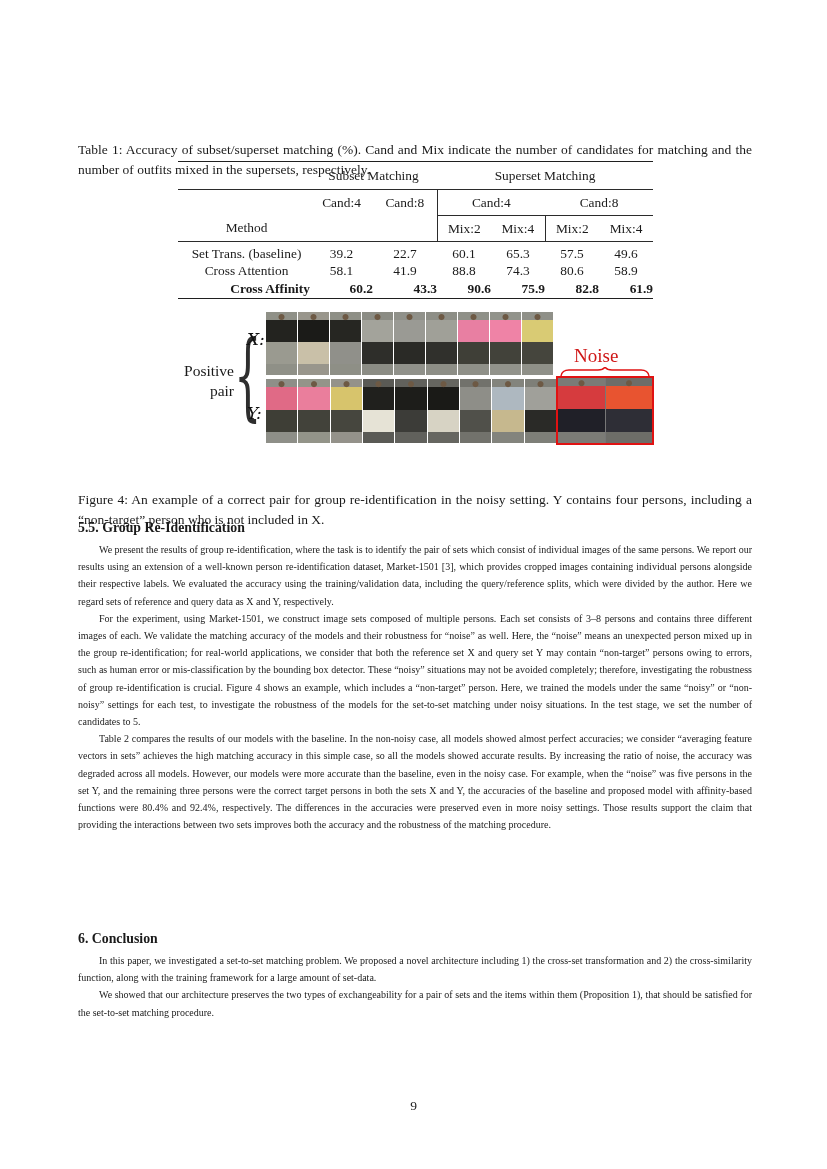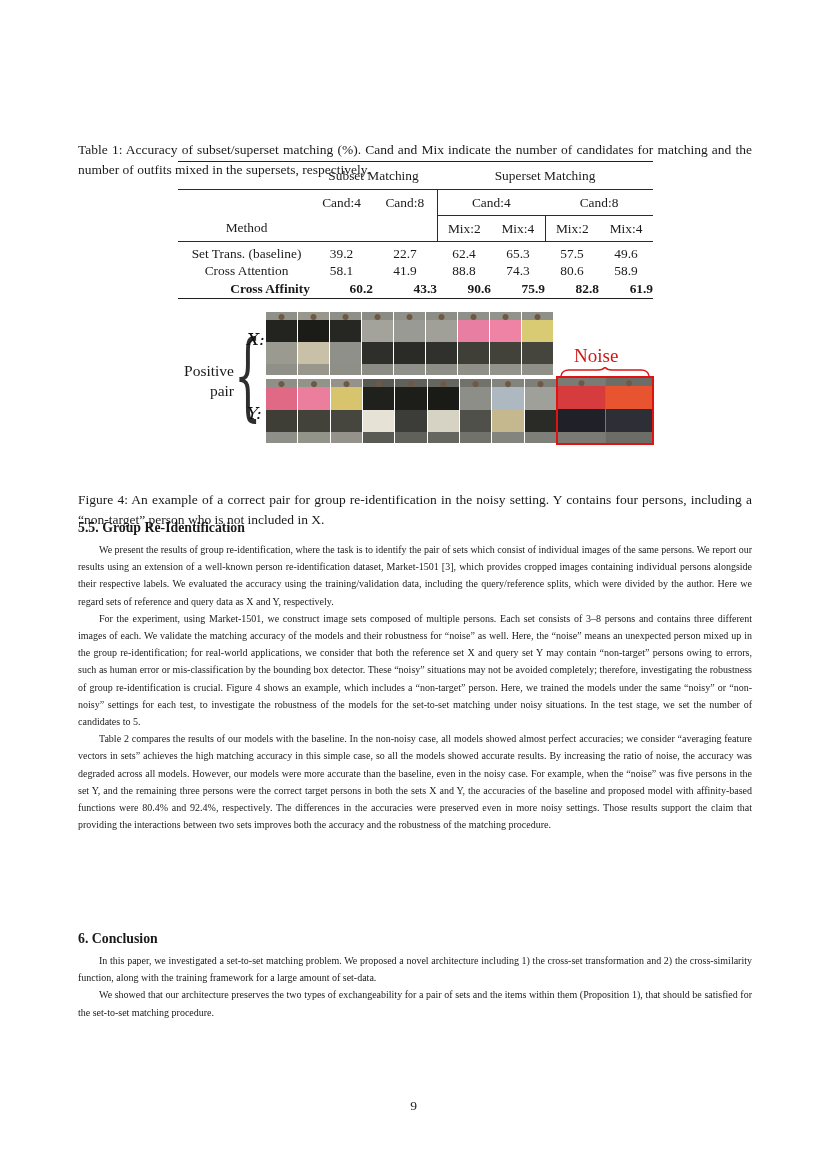--- a/index.html
+++ b/index.html
@@ -83,21 +83,21 @@
         <td class="vbar"></td>
         <td>Mix:2</td>
         <td class="vbar">Mix:4</td>
         <td>Mix:2</td>
         <td>Mix:4</td>
       </tr>
       <tr class="dr first">
         <td class="left">Set Trans. (baseline)</td>
         <td>39.2</td>
         <td>22.7</td>
-        <td>62.4</td>
+        <td>60.1</td>
         <td>65.3</td>
         <td>57.5</td>
         <td>49.6</td>
       </tr>
       <tr class="dr">
         <td class="left">Cross Attention</td>
         <td>58.1</td>
         <td>41.9</td>
         <td>88.8</td>
         <td>74.3</td>

